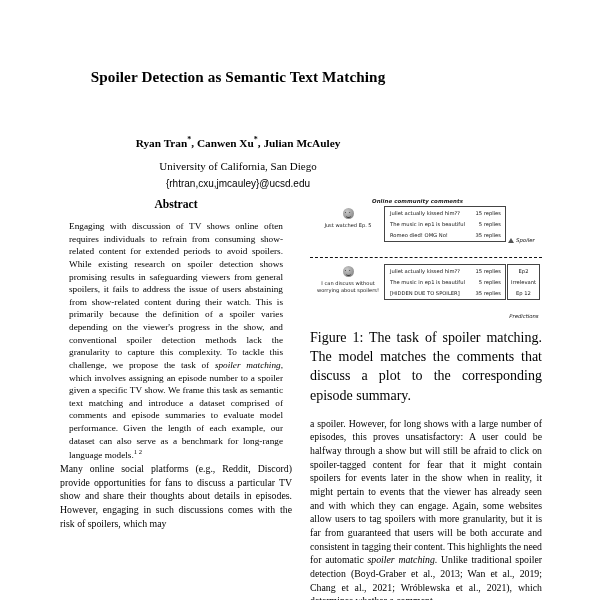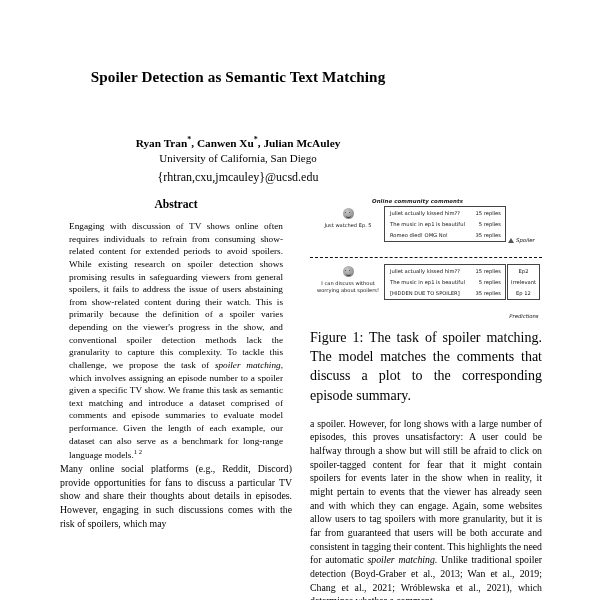--- a/index.html
+++ b/index.html
@@ -39,28 +39,28 @@
     font-size: 11.3px;
     font-weight: bold;
     line-height: 1.35;
   }
   .authors .star {
     font-size: 8px;
     vertical-align: super;
     font-weight: bold;
   }
   .affiliation {
-    margin-top: 0;
+    margin-top: 8px;
     font-size: 11px;
     line-height: 1.35;
   }
   .email {
     margin-top: 3px;
-    font-size: 12px;
-    font-family: Liberation Serif, serif;
+    font-size: 10px;
+    font-family: Liberation Sans, sans-serif;
     line-height: 1.35;
   }
 
   
   .columns {
     position: absolute;
     top: 198px;
     left: 0;
     width: 600px;
     display: flex;

